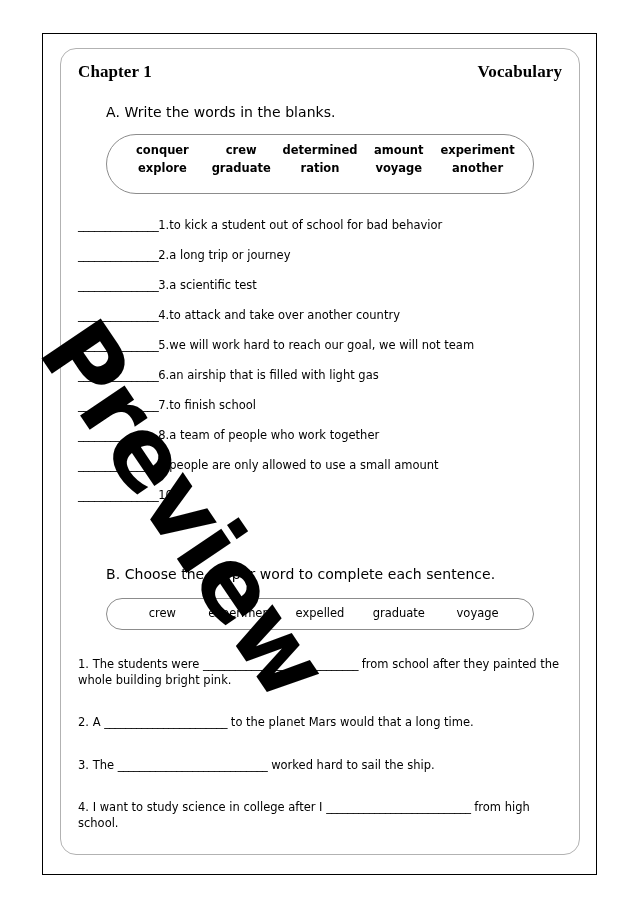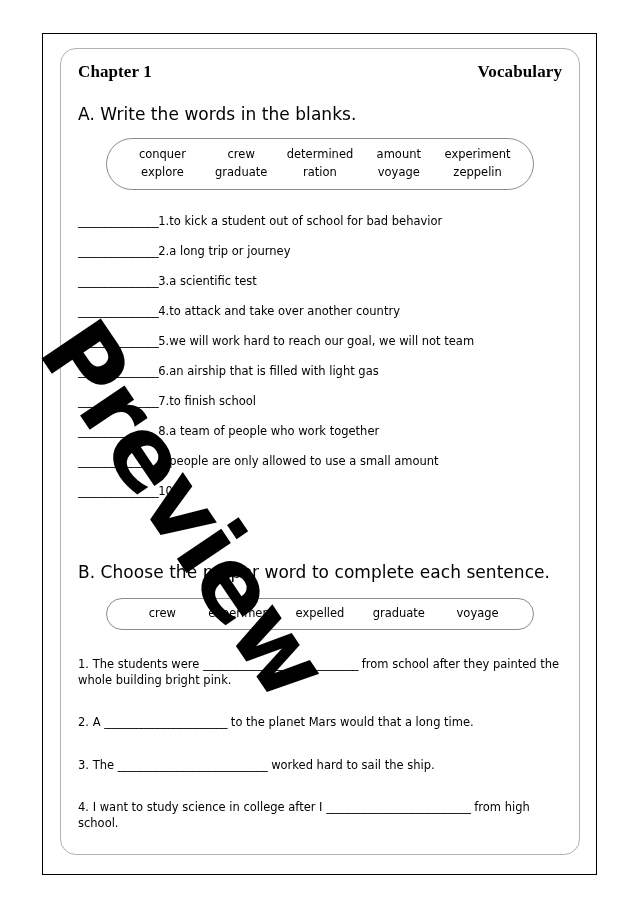--- a/index.html
+++ b/index.html
@@ -58,36 +58,38 @@
     font-family: "Liberation Serif", serif;
     font-weight: bold;
     font-size: 17px;
     color: #000000;
     letter-spacing: 0.1px;
     margin-top: 4px;
   }
 
   
   .section-instruction {
-    font-size: 17px;
+    font-size: 14px;
     color: #000000;
     margin-top: 22px;
     letter-spacing: 0.05px;
+    margin-left: 28px;
   }
 
   
   .wordbank {
     border: 1.3px solid #8c8c8c;
     border-radius: 60px;
     box-sizing: border-box;
     margin: 14px auto 0 auto;
   }
   .wordbank-a {
     width: 428px;
-    padding: 7px 16px 8px 16px;
+    padding: 7px 16px 16px 16px;
+    font-weight: bold;
   }
   .wordbank-b {
     width: 428px;
     padding: 6px 16px 7px 16px;
     margin-top: 16px;
   }
   .wb-grid {
     display: grid;
     grid-template-columns: repeat(5, 1fr);
     justify-items: center;
@@ -183,21 +185,21 @@
     <div class="wb-grid" id="wb-a-grid">
         <div class="wb-word">conquer</div>
         <div class="wb-word">crew</div>
         <div class="wb-word">determined</div>
         <div class="wb-word">amount</div>
         <div class="wb-word">experiment</div>
         <div class="wb-word">explore</div>
         <div class="wb-word">graduate</div>
         <div class="wb-word">ration</div>
         <div class="wb-word">voyage</div>
-        <div class="wb-word">zeppelin</div>
+        <div class="wb-word">another</div>
       </div>
   </div>
 
   <div class="defs" id="defs-list">
       <div class="def-row">
         <span class="def-blank">_______________</span>
         <span class="def-text">1.</span>
         <span class="def-text"> to kick a student out of school for bad behavior</span>
       </div>
       <div class="def-row">

